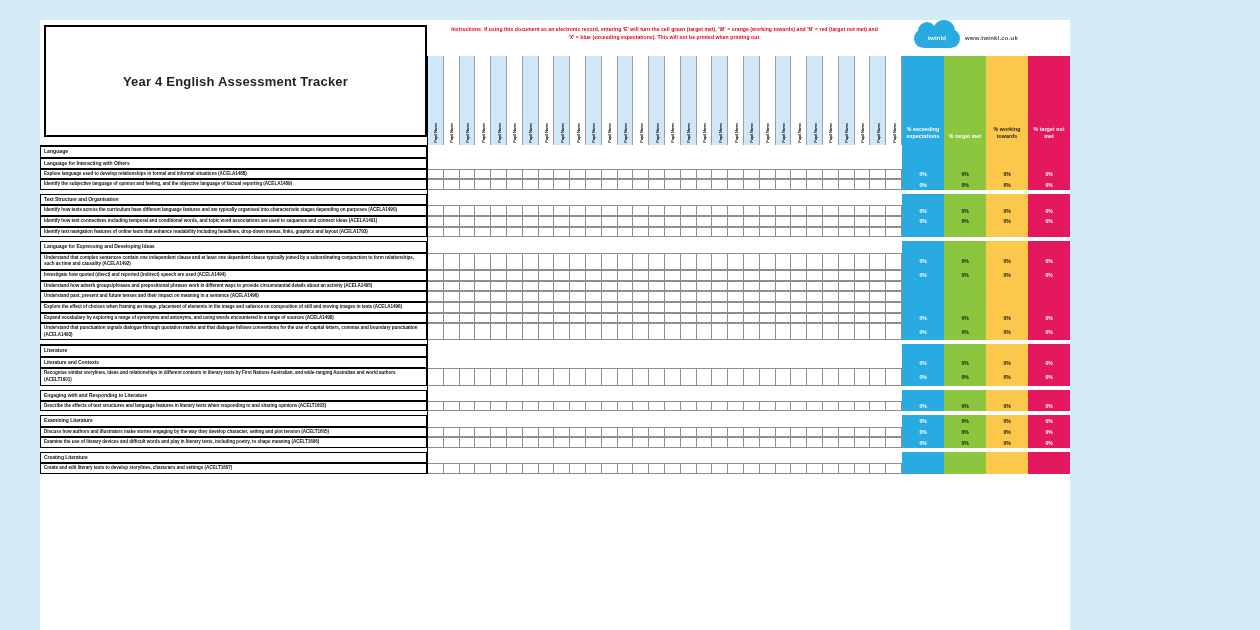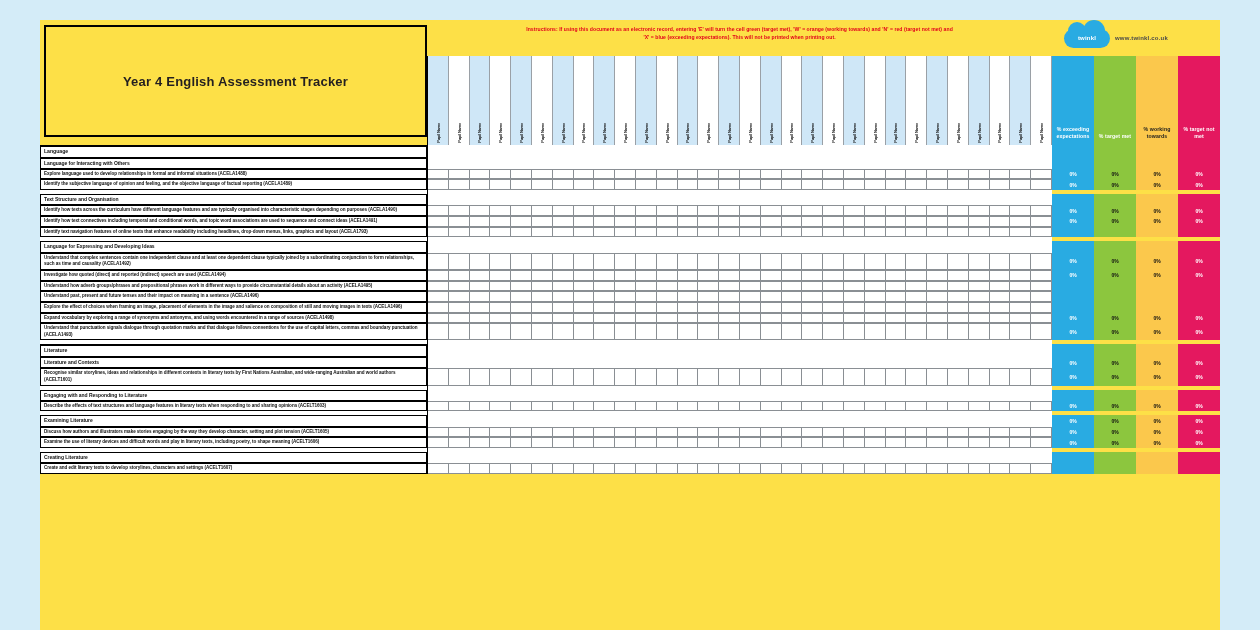--- a/index.html
+++ b/index.html
@@ -6,22 +6,22 @@
   html,body{
     width:1260px; height:630px; overflow:hidden;
     background:#d4ecf8;
     font-family:"Liberation Sans", sans-serif;
   }
   #page{ position:relative; width:1260px; height:630px; }
 
   
   #sheet{
     position:absolute; left:40px; top:20px;
-    width:1180px; height:610px;
-    background:#fde047;
+    width:1030px; height:610px;
+    background:#ffffff;
     display:flex; flex-direction:column;
   }
 
   
   #topband{ display:flex; height:125px; flex:0 0 125px; }
 
   #titlebox{
     width:383px; flex:0 0 383px;
     border:2px solid #000;
     margin:5px 0 0 4px;

